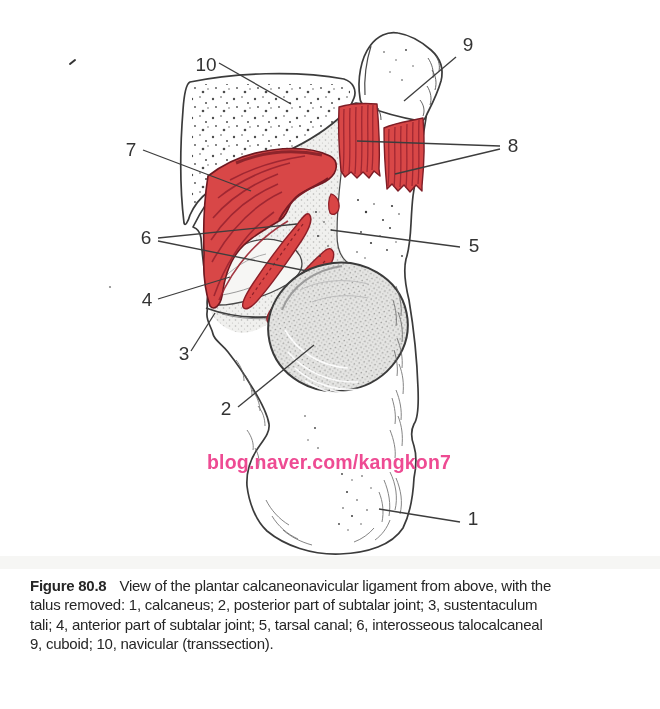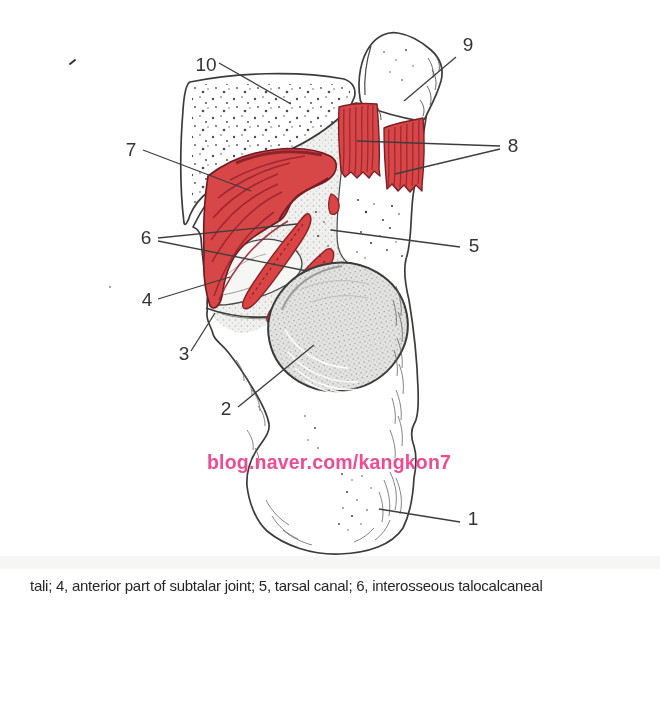--- a/index.html
+++ b/index.html
@@ -267,16 +267,19 @@
       <text class="lbl" x="226" y="415">2</text>
       <text class="lbl" x="473" y="525">1</text>
     </g>
 
     <text class="wm" x="207" y="469" fill="#ee4b93">blog.naver.com/kangkon7</text>
   </svg>
 
   <div class="scan-band"></div>
 
   <div class="caption">
+    <div class="cap-line"><span class="cap-bold">Figure 80.8</span><span>View of the plantar calcaneonavicular ligament from above, with the</span></div>
+    <div class="cap-line">talus removed: 1, calcaneus; 2, posterior part of subtalar joint; 3, sustentaculum</div>
     <div class="cap-line">tali; 4, anterior part of subtalar joint; 5, tarsal canal; 6, interosseous talocalcaneal</div>
+    <div class="cap-line">9, cuboid; 10, navicular (transsection).</div>
   </div>
 
 </div>
 
 </body></html>

